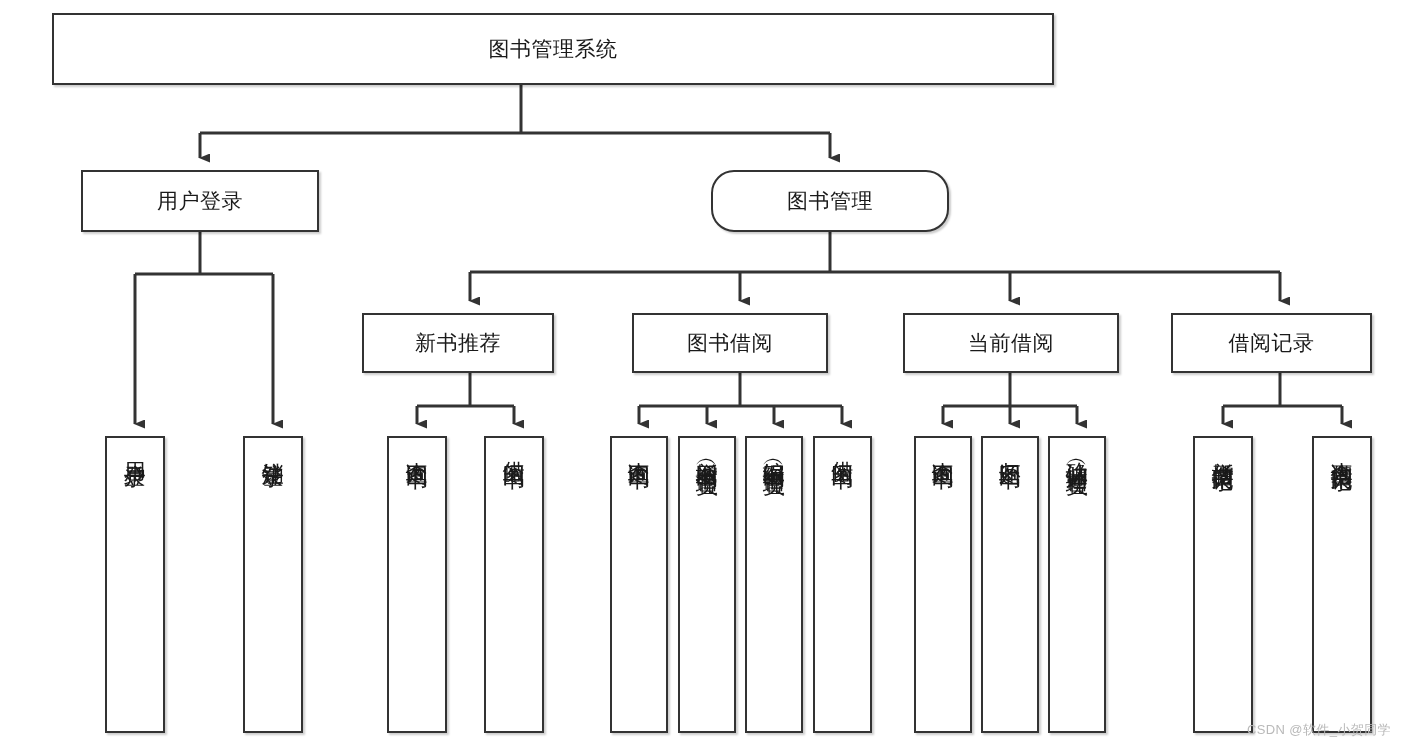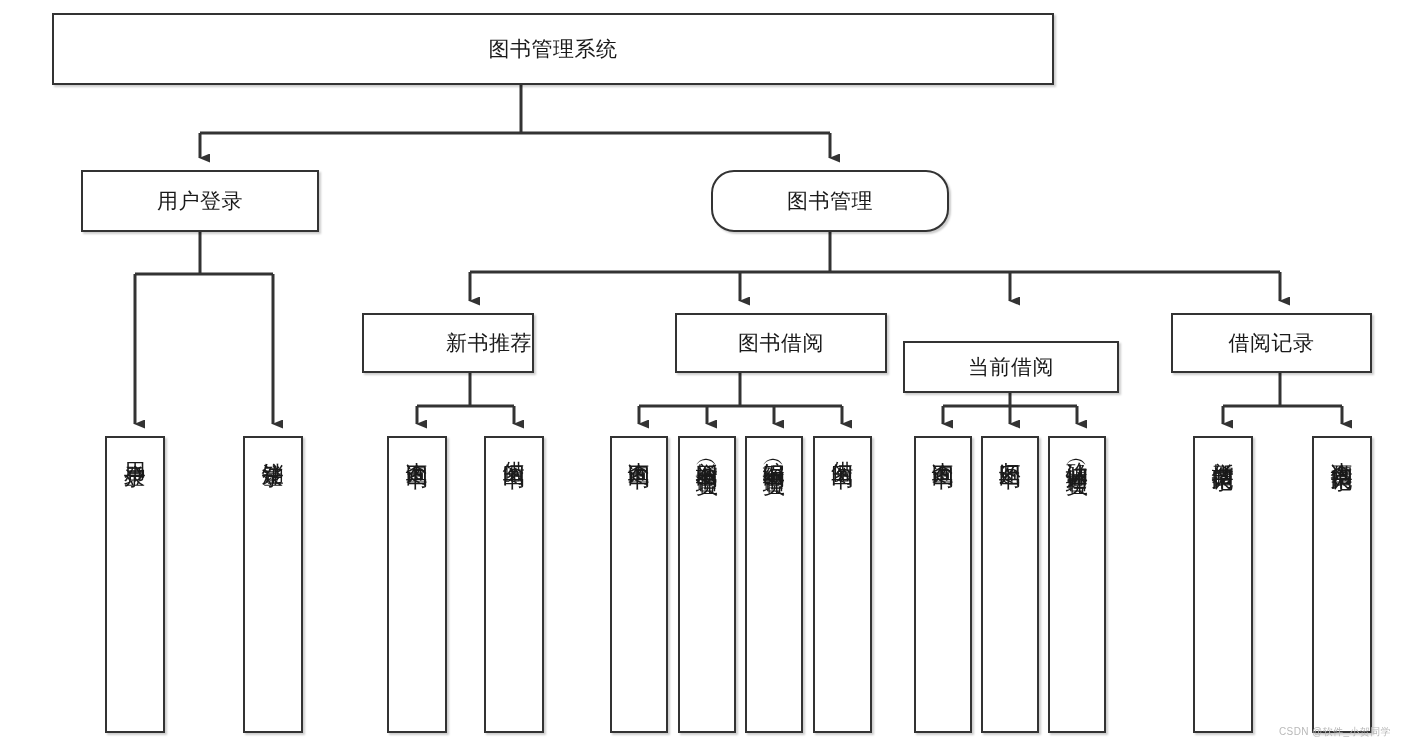--- a/index.html
+++ b/index.html
@@ -60,21 +60,21 @@
     text-orientation: upright;
     font-size: 22px;
     line-height: 1.06;
     letter-spacing: 2px;
   }
   
   #watermark {
     position: absolute;
     right: 14px;
     bottom: 8px;
-    font-size: 10px;
+    font-size: 13px;
     color: #b9b9b9;
     white-space: nowrap;
     letter-spacing: 0.4px;
   }
 </style>
 </head>
 <body>
 
 <div id="canvas">
 
@@ -132,27 +132,27 @@
     <span class="label">图书管理系统</span>
   </div>
 
   <div class="node h" style="left:81px; top:170px; width:238px; height:62px;">
     <span class="label">用户登录</span>
   </div>
   <div class="node h" style="left:711px; top:170px; width:238px; height:62px;border-radius:23px;">
     <span class="label">图书管理</span>
   </div>
 
-  <div class="node h" style="left:362px; top:313px; width:172px; height:60px;justify-content:flex-end;">
+  <div class="node h" style="left:362px; top:313px; width:192px; height:60px;">
     <span class="label">新书推荐</span>
   </div>
-  <div class="node h" style="left:632px; top:313px; width:212px; height:60px;margin-left:43px;">
+  <div class="node h" style="left:632px; top:313px; width:196px; height:60px;">
     <span class="label">图书借阅</span>
   </div>
-  <div class="node h" style="left:903px; top:313px; width:216px; height:52px;margin-top:28px;">
+  <div class="node h" style="left:903px; top:313px; width:216px; height:60px;">
     <span class="label">当前借阅</span>
   </div>
   <div class="node h" style="left:1171px; top:313px; width:201px; height:60px;">
     <span class="label">借阅记录</span>
   </div>
 
   <div class="node v" style="left:105px; top:436px; width:60px; height:297px;">
     <span class="label">用户登录</span>
   </div>
   <div class="node v" style="left:243px; top:436px; width:60px; height:297px;">

